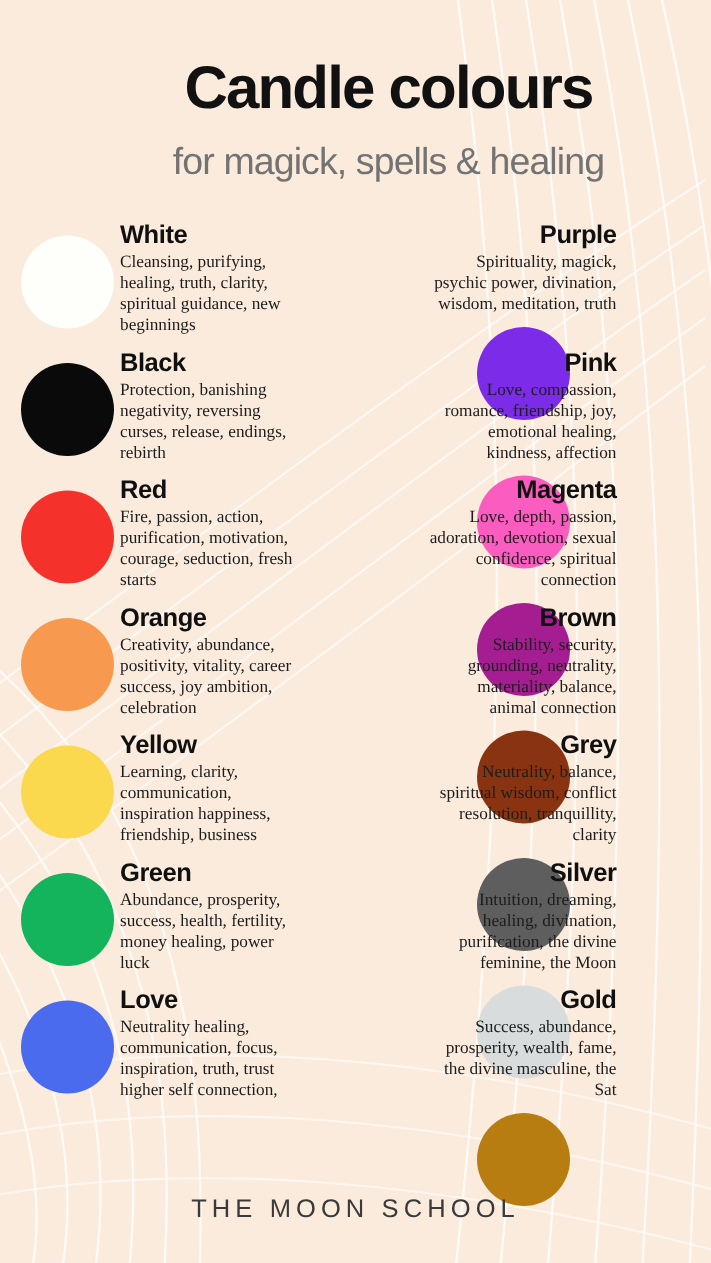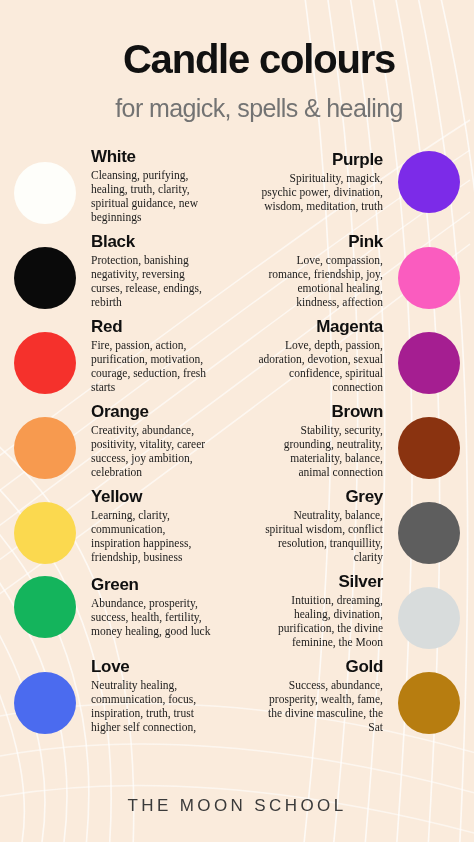--- a/index.html
+++ b/index.html
@@ -57,25 +57,25 @@
     padding:0 14px;
   }
   .colour-row {
     display:flex;
     align-items:flex-start;
     height:85px;
   }
   .cell {
     width:50%;
     display:flex;
-    align-items:flex-end;
-    gap:15px;
+    align-items:center;
+    gap:4px;
   }
   .cell.left  { flex-direction:row; }
-  .cell.right { flex-direction:row; justify-content:flex-end; }
+  .cell.right { flex-direction:column; justify-content:flex-end; }
 
   .swatch {
     width:62px; height:62px;
     border-radius:50%;
     flex:0 0 62px;
     margin-top:4px;
   }
 
   .texts { width:125px; }
   .cell.left  .texts { text-align:left; }
@@ -237,21 +237,21 @@
       </div>
       <div class="swatch" style="background: rgb(94, 94, 94);"></div>
     </div>
   </div>
 
   <div class="colour-row">
     <div class="cell left">
       <div class="swatch" style="background: rgb(20, 180, 92);"></div>
       <div class="texts">
         <div class="c-name">Green</div>
-        <div class="c-desc">Abundance, prosperity, success, health, fertility, money healing, good luck</div>
+        <div class="c-desc">Abundance, prosperity, success, health, fertility, money healing, power luck</div>
       </div>
     </div>
     <div class="cell right">
       <div class="texts">
         <div class="c-name">Silver</div>
         <div class="c-desc">Intuition, dreaming, healing, divination, purification, the divine feminine, the Moon</div>
       </div>
       <div class="swatch" style="background: rgb(216, 220, 220);"></div>
     </div>
   </div>

